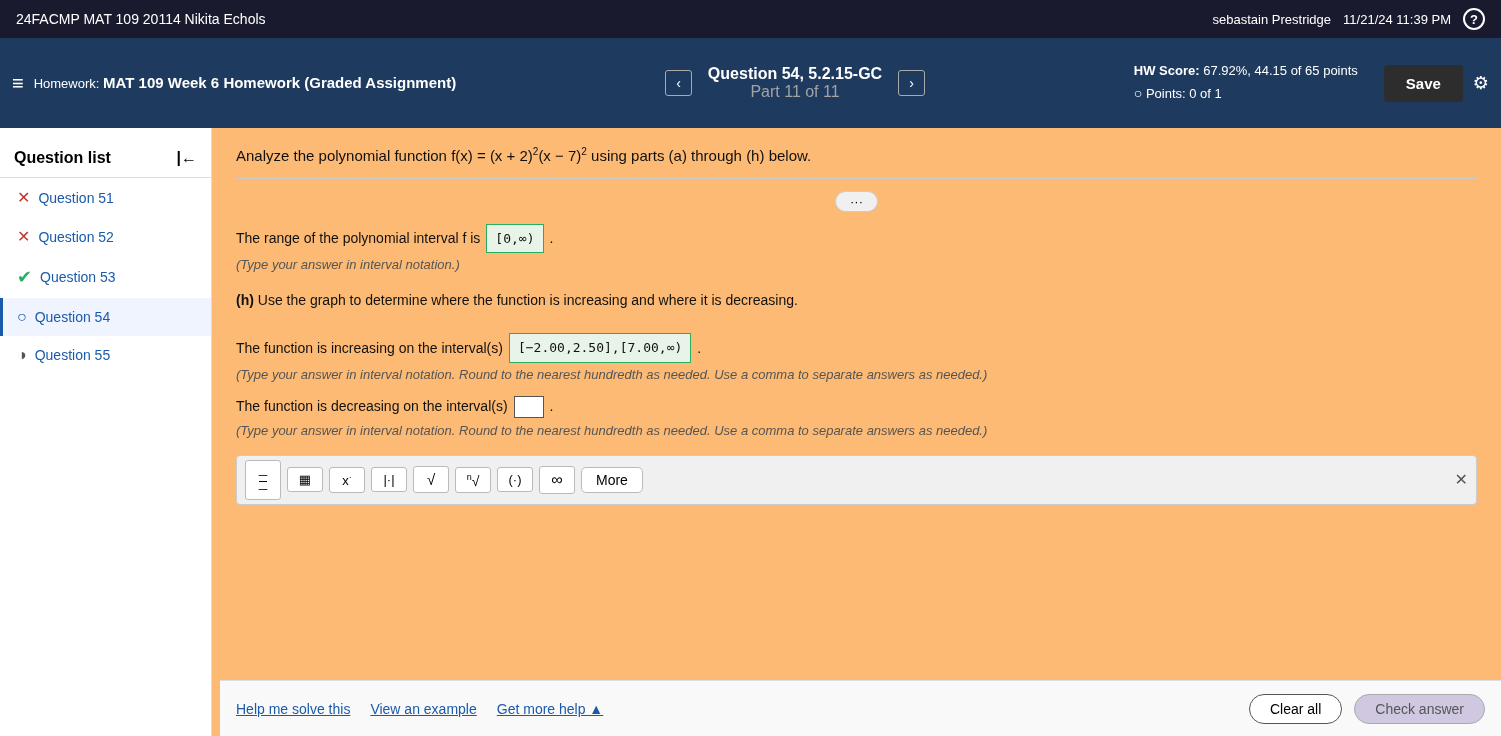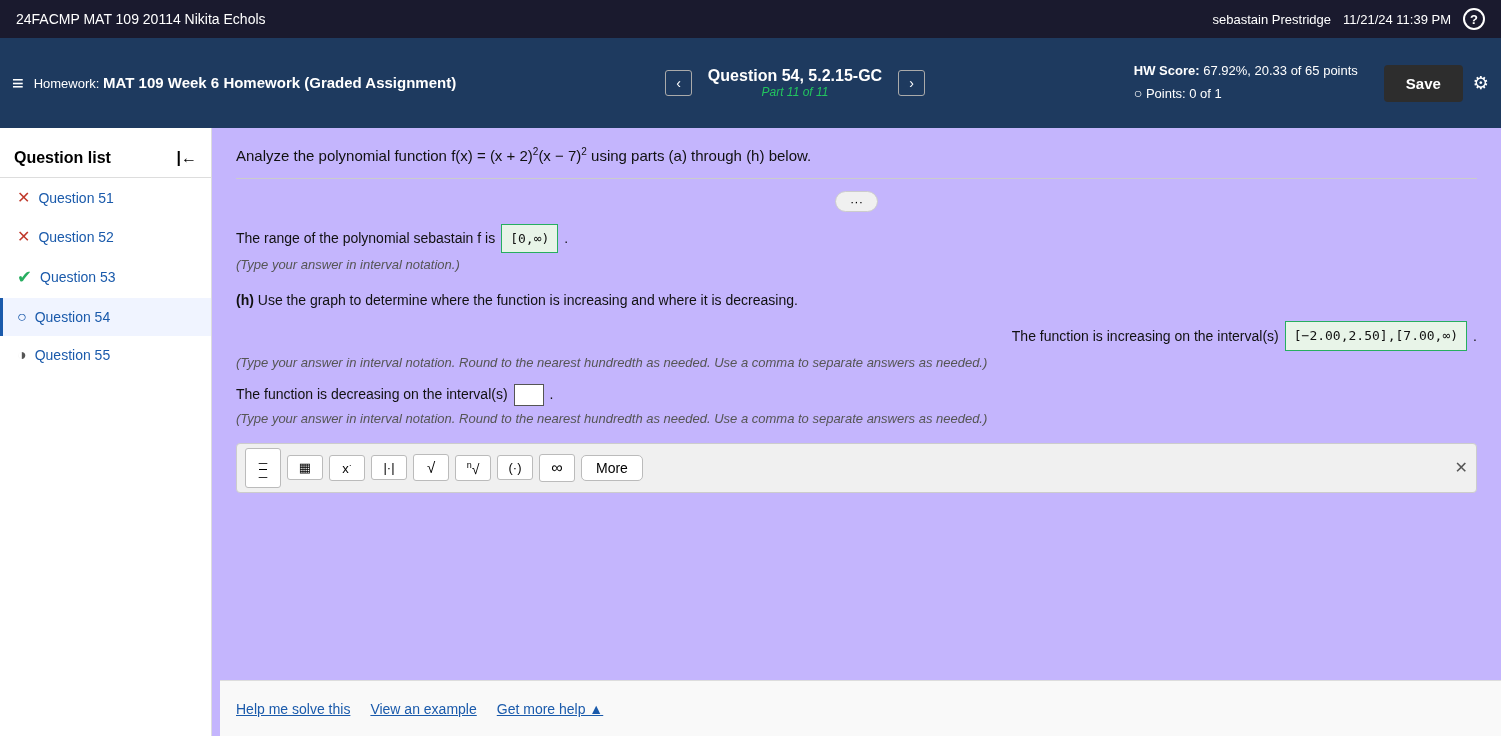--- a/index.html
+++ b/index.html
@@ -49,21 +49,21 @@
     .nav-btn {
       background: none;
       border: 1px solid #aaa;
       color: white;
       padding: 4px 10px;
       cursor: pointer;
       font-size: 14px;
       border-radius: 3px;
     }
     .q-title { font-size: 16px; font-weight: bold; }
-    .q-part { font-size: 12px; color: #22c55e; font-style: italic; }
+    .q-part { font-size: 16px; color: #a3a3a3; }
     .header-score {
       min-width: 240px;
       font-size: 13px;
       line-height: 1.6;
     }
     .header-score .hw-score { font-weight: bold; }
     .save-btn {
       background: #2d2d2d;
       color: #ffffff;
       border: none;
@@ -114,21 +114,21 @@
     }
     .sidebar-item .status-icon { font-size: 16px; }
     .sidebar-item.wrong .status-icon { color: #c0392b; }
     .sidebar-item.correct .status-icon { color: #27ae60; }
     .sidebar-item.partial .status-icon { color: #555; }
 
     .content-area {
       flex: 1;
       padding: 16px 24px;
       overflow-y: auto;
-      background: #c4b5fd;
+      background: #fdba74;
       display: flex;
       flex-direction: column;
       gap: 12px;
     }
 
     .question-header {
       font-size: 15px;
       color: #111;
       line-height: 1.5;
       border-bottom: 1px solid #ccc;
@@ -278,21 +278,21 @@
       <button class="nav-btn">‹</button>
       <div style="text-align:center;">
         <div class="q-title">Question 54, 5.2.15-GC</div>
         <div class="q-part">Part 11 of 11</div>
       </div>
       <button class="nav-btn">›</button>
     </div>
   </div>
 
   <div class="header-score">
-    <div><span class="hw-score">HW Score:</span> <span>67.92%, 20.33 of 65 points</span></div>
+    <div><span class="hw-score">HW Score:</span> <span>67.92%, 44.15 of 65 points</span></div>
     <div>
       <span style="font-size:14px;">○</span>
       <span>Points:</span>
       <span>0 of 1</span>
     </div>
   </div>
 
   <button class="save-btn">Save</button>
   <span class="gear-icon">⚙</span>
 </div>
@@ -334,33 +334,33 @@
         Analyze the polynomial function f(x) = (x + 2)<sup>2</sup>(x − 7)<sup>2</sup> using parts (a) through (h) below.
       </span>
     </div>
 
     <div class="more-btn-row">
       <button class="more-dots">···</button>
     </div>
 
     <div class="answer-section">
       <div class="answer-line">
-        <span>The range of the polynomial sebastain f is</span>
+        <span>The range of the polynomial interval f is</span>
         <span class="answer-box filled interval-bracket">[0,∞)</span>.
       </div>
       <div class="hint-text">(Type your answer in interval notation.)</div>
     </div>
 
     <div class="answer-section">
       <div>
         <span class="part-h">(h)</span>
         <span>Use the graph to determine where the function is increasing and where it is decreasing.</span>
       </div>
 
-      <div class="answer-line" style="margin-top:8px;justify-content:flex-end;">
+      <div class="answer-line" style="margin-top:20px;">
         <span>The function is increasing on the interval(s)</span>
         <span class="answer-box filled interval-bracket">[−2.00,2.50],[7.00,∞)</span>.
       </div>
       <div class="hint-text">(Type your answer in interval notation. Round to the nearest hundredth as needed. Use a comma to separate answers as needed.)</div>
 
       <div class="answer-line" style="margin-top:8px;text-align:center;">
         <span>The function is decreasing on the interval(s)</span>
         <span class="answer-box" style="min-width:30px;min-height:22px;display:inline-block;border:1px solid #555;background:white;"></span>.
       </div>
       <div class="hint-text">(Type your answer in interval notation. Round to the nearest hundredth as needed. Use a comma to separate answers as needed.)</div>
@@ -397,15 +397,19 @@
       <button class="toolbar-more">More</button>
       <button class="toolbar-close">✕</button>
     </div>
 
   </div>
 
   <div class="bottom-bar">
     <span class="bottom-link">Help me solve this</span>
     <span class="bottom-link">View an example</span>
     <span class="bottom-link">Get more help ▲</span>
+    <div class="bottom-actions">
+      <button class="clear-all-btn">Clear all</button>
+      <button class="check-answer-btn">Check answer</button>
+    </div>
   </div>
 
 </div>
 
 </body></html>

